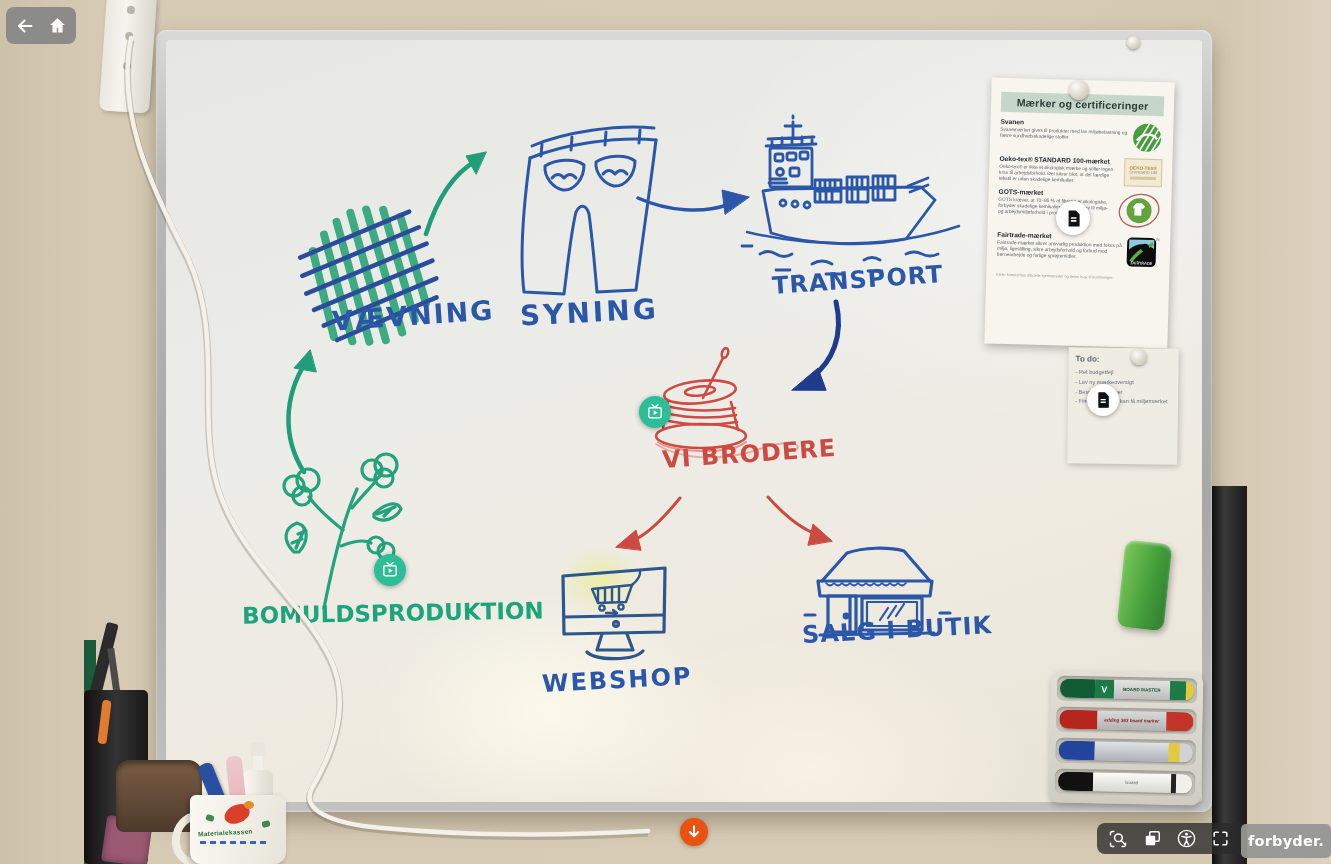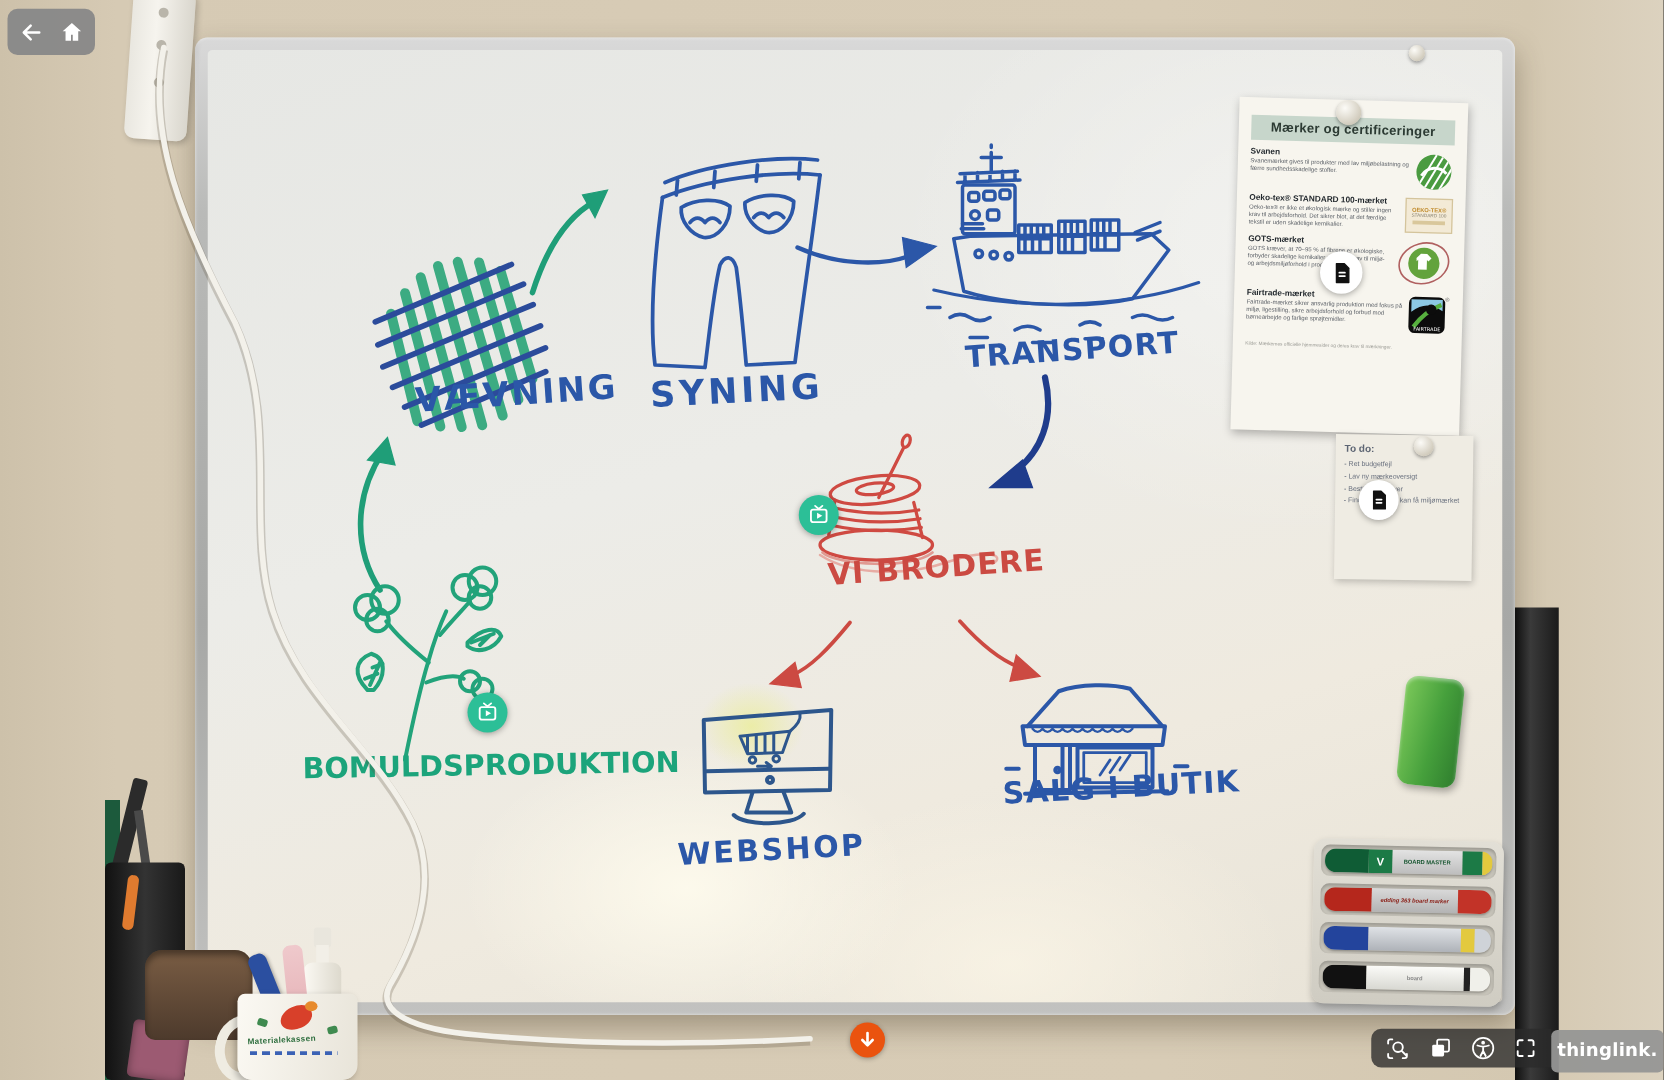--- a/index.html
+++ b/index.html
@@ -483,16 +483,16 @@
       </svg>
     </div>
     <div class="tb-btn">
       <svg width="19" height="19" viewBox="0 0 24 24" fill="none" stroke="#fff" stroke-width="1.9" stroke-linecap="round">
         <path d="M9 4 H5.8 A1.8 1.8 0 0 0 4 5.8 V9 M15 4 h3.2 A1.8 1.8 0 0 1 20 5.8 V9 M20 15 v3.2 A1.8 1.8 0 0 1 18.2 20 H15 M9 20 H5.8 A1.8 1.8 0 0 1 4 18.2 V15"></path>
       </svg>
     </div>
   </div>
 
   <div class="abs brand">
-    <span class="brand-text">thinglink.</span>
+    <span class="brand-text">forbyder.</span>
   </div>
 
 </div>
 
 </body></html>

